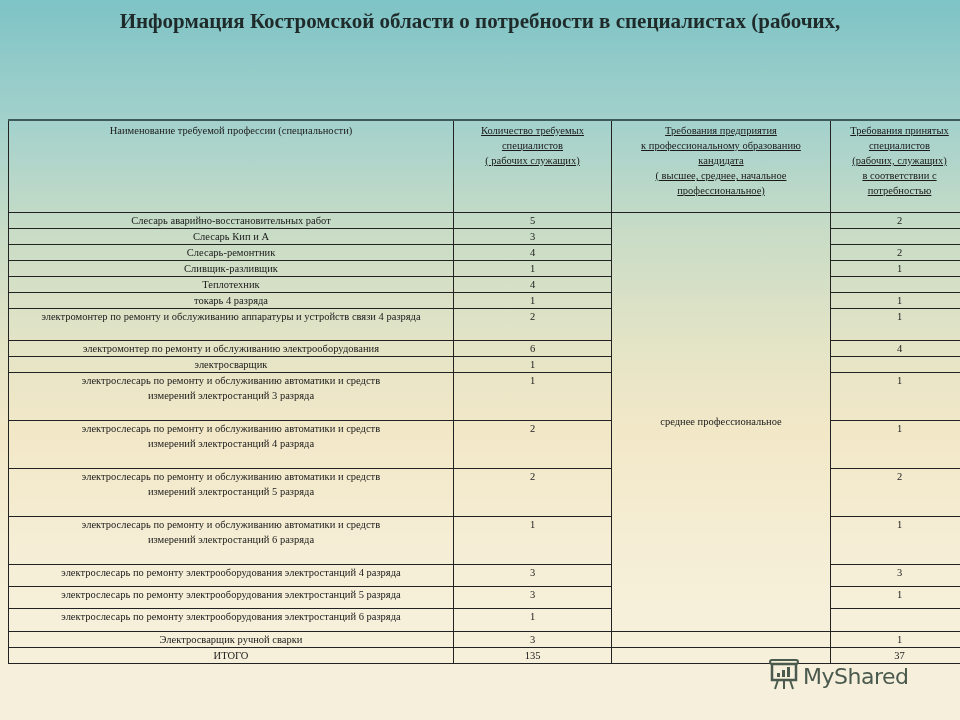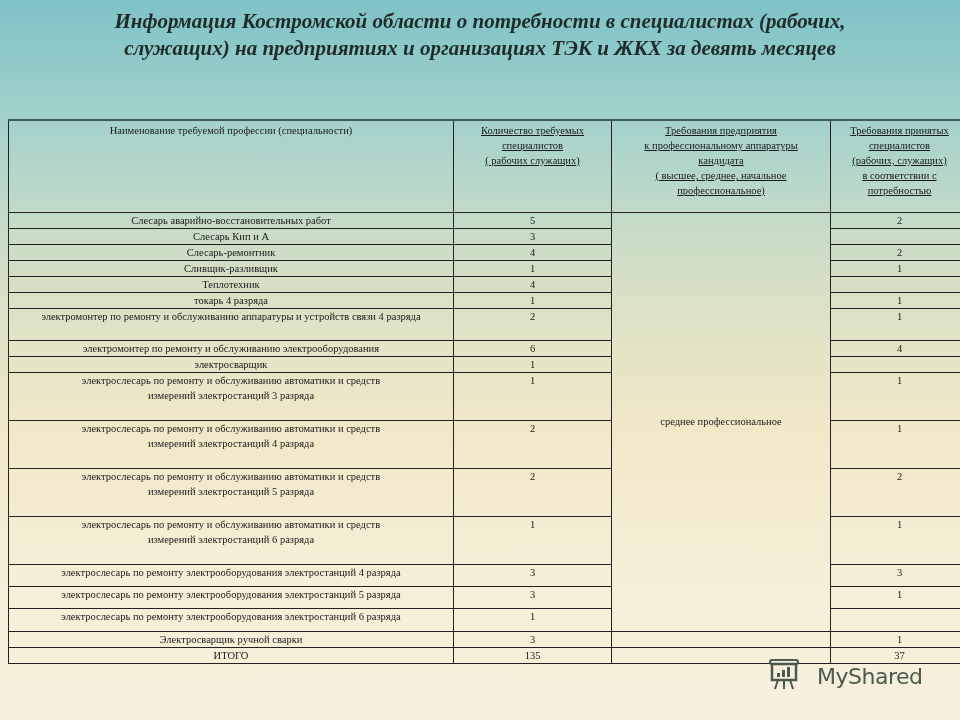--- a/index.html
+++ b/index.html
@@ -4,72 +4,71 @@
 <style>
   html, body { margin:0; padding:0; }
   body {
     width:960px; height:720px; overflow:hidden; position:relative;
     background: linear-gradient(to bottom, #7ec3c6 0%, #a6d2cc 18%, #c8dcc6 32%, #e4e4c6 48%, #f2e8c8 60%, #f6efd8 80%, #f6efdc 100%);
     font-family: "Liberation Serif", "DejaVu Serif", serif;
     color:#1a1a1a;
   }
   .title {
     position:absolute; left:40px; top:8px; width:880px;
-    text-align:center; font-style:italic; font-weight:bold;
+    text-align:center; font-weight:bold;
     font-size:21px; line-height:27px; color:#1f2a2a;
     font-family: "Liberation Serif", "DejaVu Serif", serif;
   }
   .title span { display:block; }
   table.grid {
     position:absolute; left:8px; top:119px; width:960px;
     border-collapse:collapse; table-layout:fixed;
     font-size:10.5px; line-height:15px;
   }
   table.grid td, table.grid th {
     border:1px solid #222; text-align:center; vertical-align:top;
     padding:0 3px; font-weight:normal; overflow:hidden;
   }
   table.grid thead th { border-top:2px solid #3d5a58; vertical-align:top; padding-top:2px; }
   table.grid td.req { vertical-align:middle; }
   .hdr-line { display:block;text-decoration:underline; }
   .bold { font-weight:bold; }
   .watermark {
     position:absolute; left:767px; top:656px; height:40px;
-    display:flex; align-items:center; gap:16px;
+    display:flex; align-items:center; gap:2px;
   }
   .watermark .wm-text {
     font-family:"DejaVu Sans", sans-serif; font-size:22px; color:#4a5a4e; letter-spacing:-0.5px;
   }
 </style>
 </head>
 <body>
 
 <div class="title">
   <span>Информация  Костромской области о потребности в специалистах (рабочих,</span>
-  <span>служащих) на предприятиях  и организациях ТЭК и ЖКХ за девять месяцев</span>
 </div>
 
 <table class="grid">
   <colgroup>
     <col style="width:445px">
       <col style="width:158px">
       <col style="width:219px">
       <col style="width:138px">
   </colgroup>
   <thead>
     <tr style="height:92px">
       <th>Наименование требуемой профессии (специальности)</th>
       <th>
         <span class="hdr-line">Количество требуемых</span>
         <span class="hdr-line">специалистов</span>
         <span class="hdr-line">( рабочих служащих)</span>
       </th>
       <th>
         <span class="hdr-line">Требования предприятия</span>
-        <span class="hdr-line">к профессиональному  аппаратуры</span>
+        <span class="hdr-line">к профессиональному  образованию</span>
         <span class="hdr-line">кандидата</span>
         <span class="hdr-line">( высшее, среднее, начальное</span>
         <span class="hdr-line">профессиональное)</span>
       </th>
       <th>
         <span class="hdr-line">Требования принятых</span>
         <span class="hdr-line">специалистов</span>
         <span class="hdr-line">(рабочих, служащих)</span>
         <span class="hdr-line">в соответствии с</span>
         <span class="hdr-line">потребностью</span>

